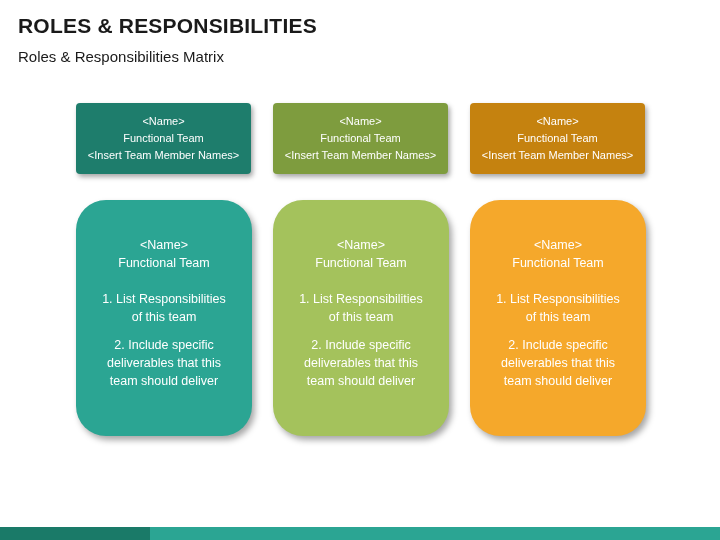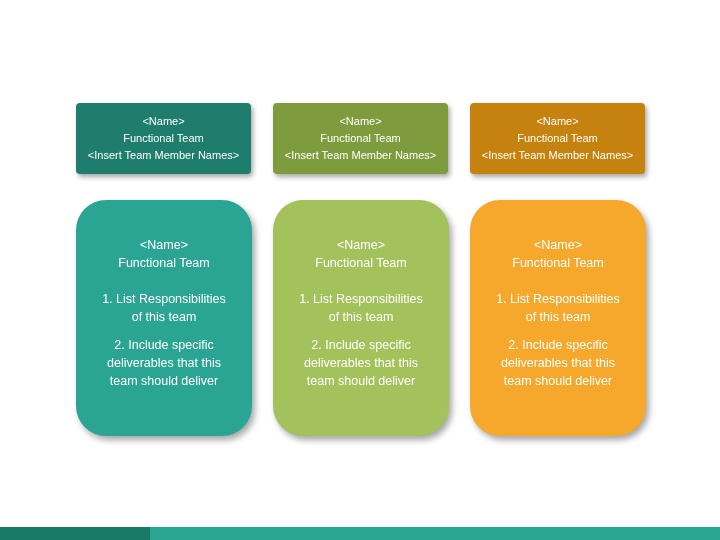--- a/index.html
+++ b/index.html
@@ -82,20 +82,22 @@
     width: 150px;
     height: 13px;
   }
   .hdr-line { display: block; }
 </style>
 </head>
 <body>
 
 <div class="slide">
 
+  <div class="slide-title">ROLES &amp; RESPONSIBILITIES</div>
+  <div class="slide-subtitle">Roles &amp; Responsibilities Matrix</div>
 
   <div class="col-header col-1" style="background-color: rgb(30, 125, 108);">
     <span class="hdr-line">&lt;Name&gt;</span>
     <span class="hdr-line">Functional Team</span>
     <span class="hdr-line">&lt;Insert Team Member Names&gt;</span>
   </div>
   <div class="col-card col-1" style="background-color: rgb(43, 165, 147);">
     <p class="card-name">&lt;Name&gt;</p>
     <p class="card-team">Functional Team</p>
     <p class="card-item">1. List Responsibilities of this team</p>

